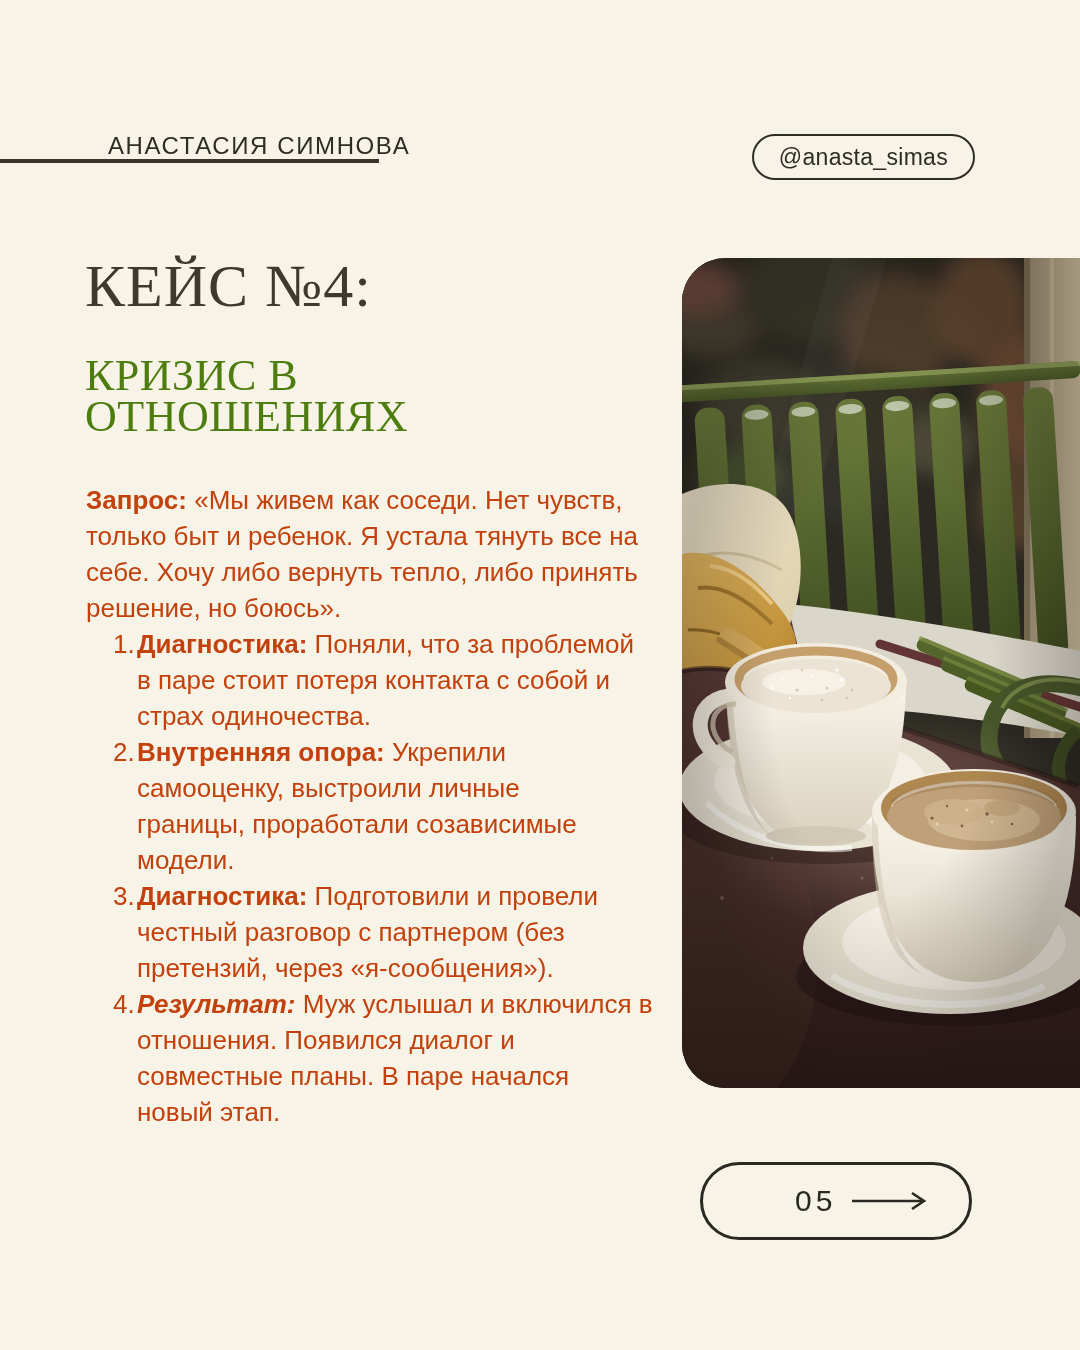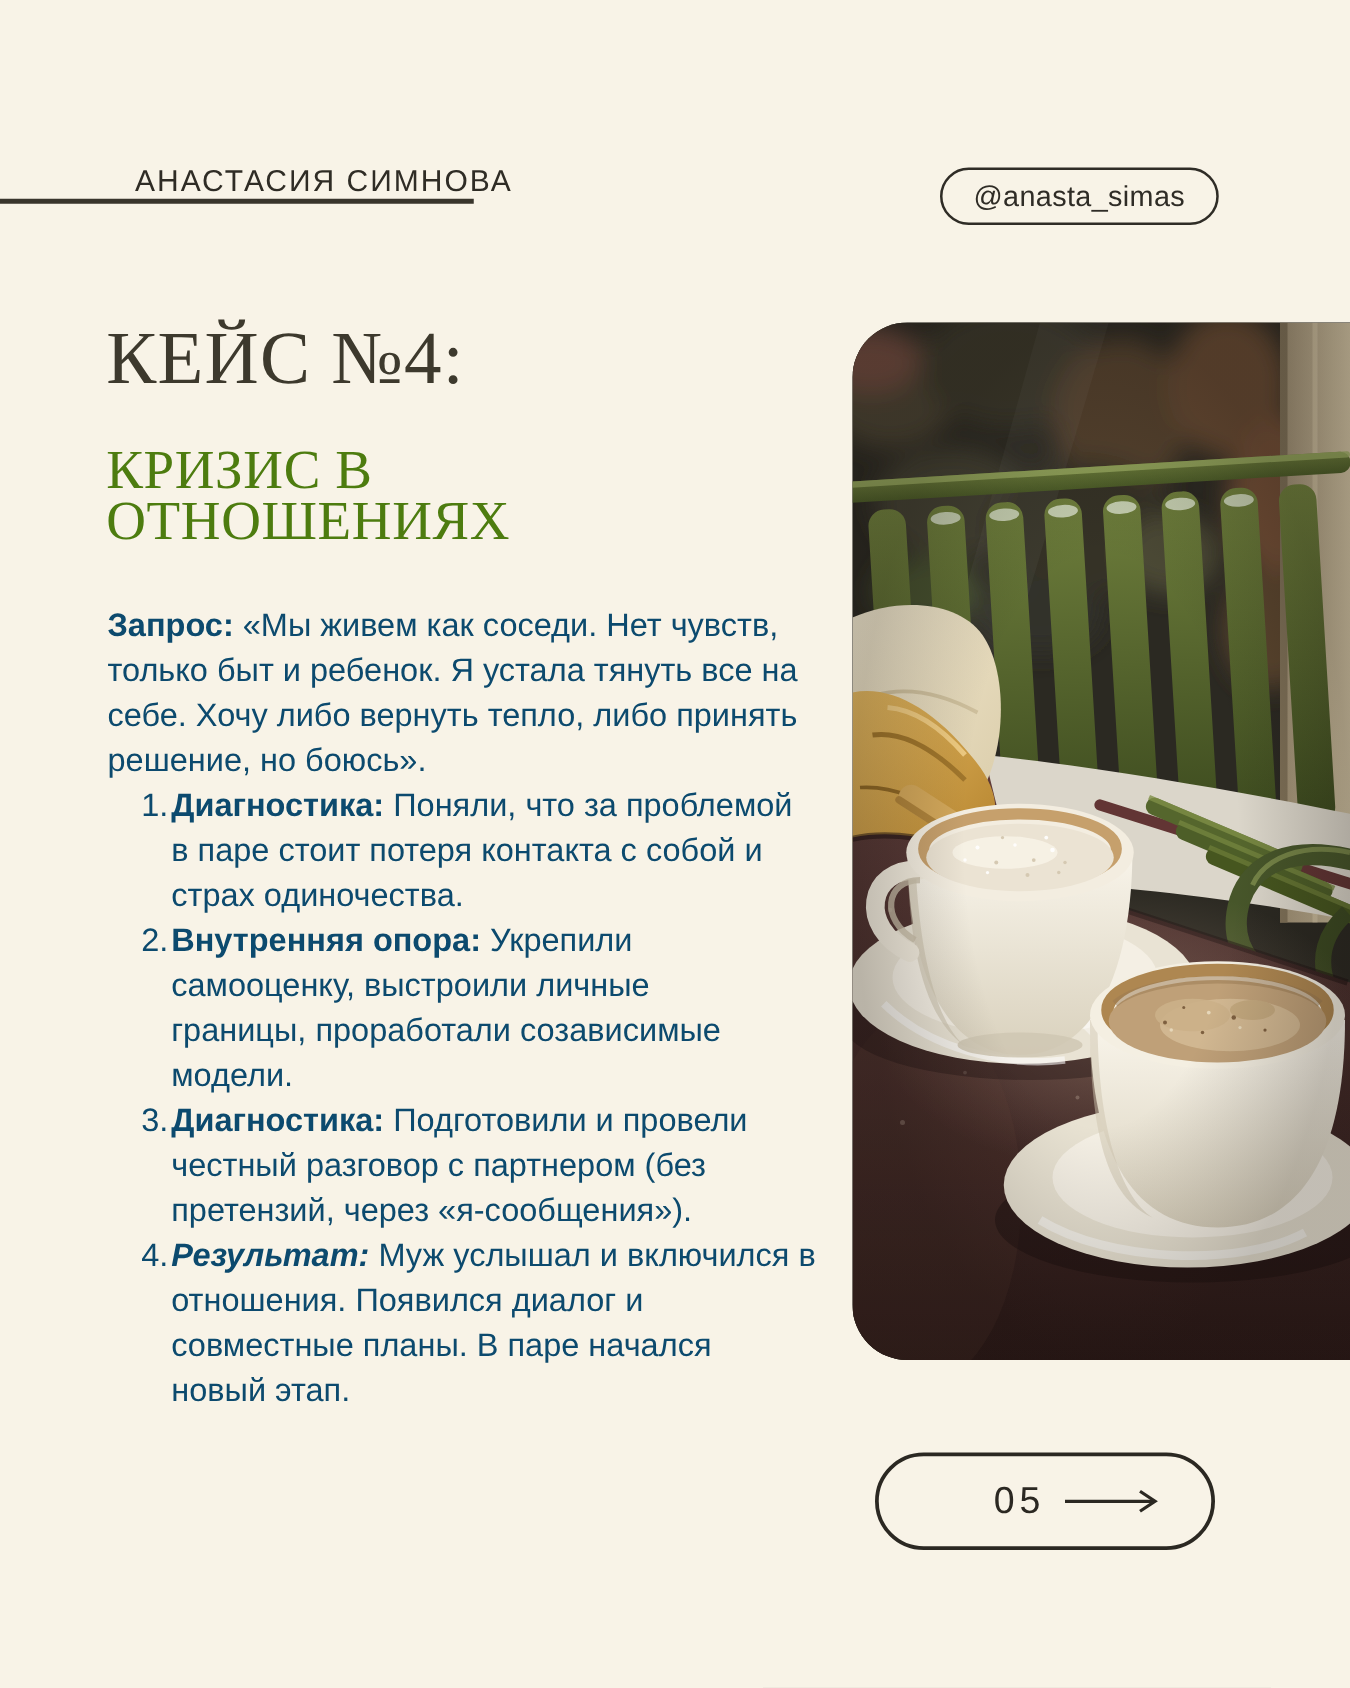--- a/index.html
+++ b/index.html
@@ -35,21 +35,21 @@
   }
   .title-subtitle {
     position:absolute; left:85px; top:355px;
     font-family:"Liberation Serif", serif;
     font-size:44px; line-height:41px; letter-spacing:0.5px;
     color:#4d7c0f; white-space:pre-line;
   }
   
   .body-copy {
     position:absolute; left:86px; top:482px; width:600px;
-    font-size:26px; line-height:36px; color:#0c4a6e;
+    font-size:26px; line-height:36px; color:#c2410c;
   }
   .body-copy p { margin:0; }
   .pre { white-space:pre-line; }
   .b { font-weight:700; }
   .it { font-style:italic; }
   ol.steps { list-style:none; margin:0; padding:0; }
   ol.steps li { position:relative; margin-left:27px; padding-left:24px; }
   ol.steps .num { position:absolute; left:0; top:0; }
   
   .photo {

